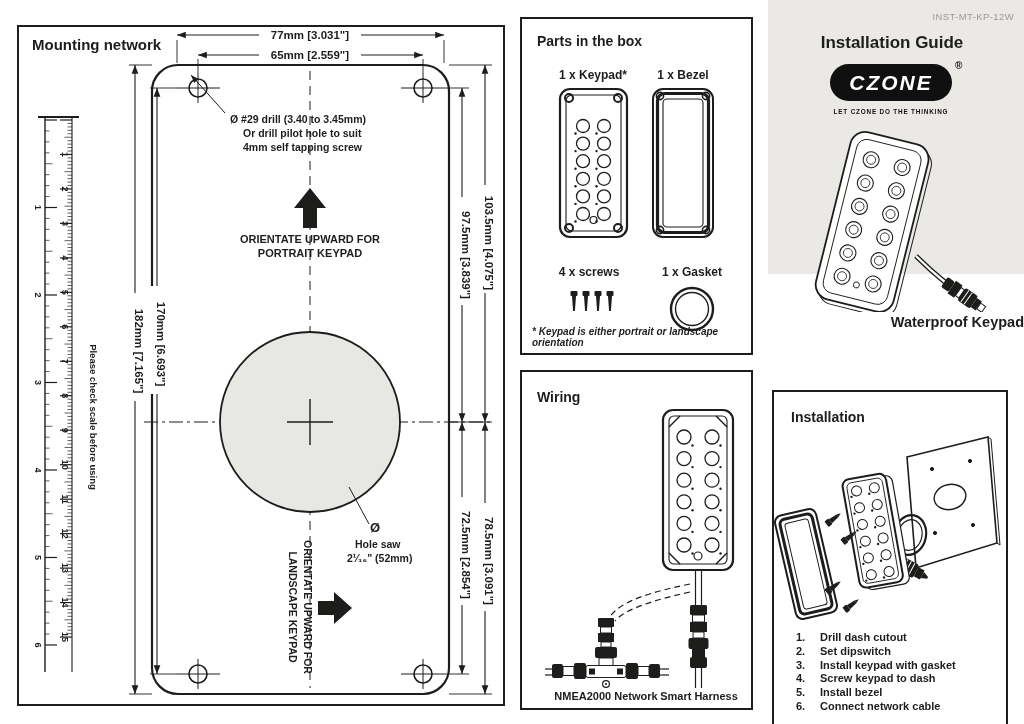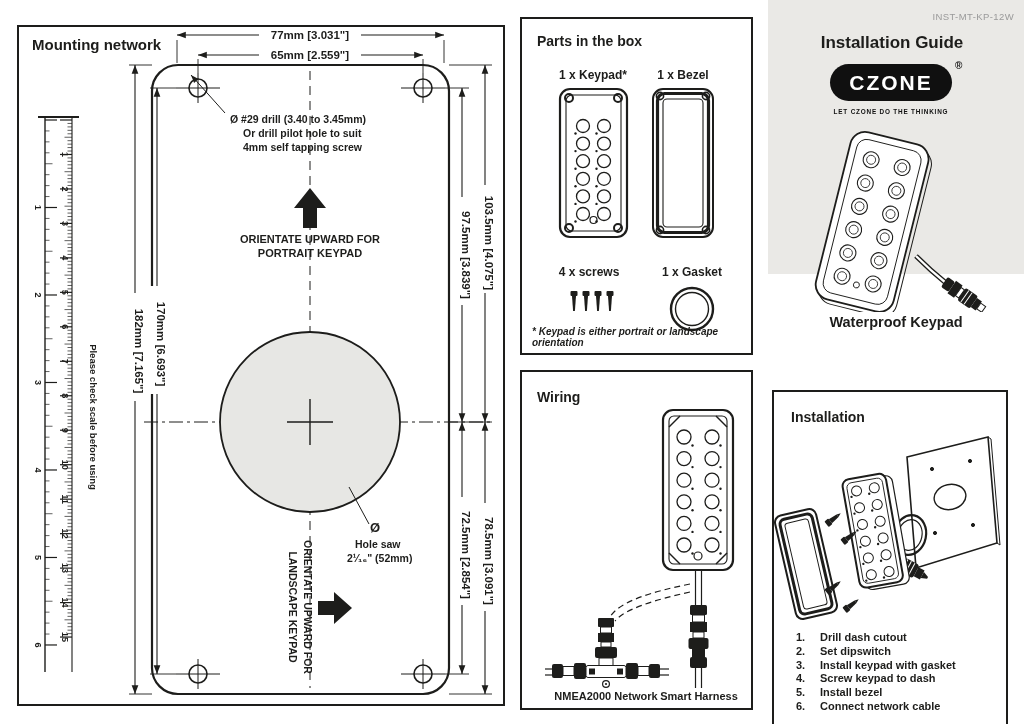--- a/index.html
+++ b/index.html
@@ -8,24 +8,24 @@
   .ptitle{position:absolute;font-weight:bold;color:#1d1d1b;white-space:nowrap}
   svg{display:block}
   svg text{fill:#1d1d1b;font-family:"Liberation Sans",sans-serif}
   .mounting{left:17px;top:25px;width:488px;height:681px}
   .parts{left:520px;top:17px;width:233px;height:338px}
   .wiring{left:520px;top:370px;width:233px;height:340px}
   .install{left:772px;top:390px;width:236px;height:340px}
   .cover{position:absolute;left:768px;top:0;width:256px;height:274px;background:#eae9e6}
   .doccode{position:absolute;top:11px;right:10px;font-size:9.5px;color:#9a9a9a;letter-spacing:.4px}
   .cover-title{position:absolute;top:33px;left:0;width:248px;text-align:center;font-size:17px;font-weight:bold}
-  .logo-pill{position:absolute;left:62px;top:64px;width:122px;height:37px;background:#101010;border-radius:19px;display:flex;align-items:center;justify-content:center;color:#fff;font-size:21px;font-weight:bold;letter-spacing:2px}
+  .logo-pill{position:absolute;left:62px;top:64px;width:122px;height:37px;background:#101010;border-radius:19px;display:flex;align-items:center;justify-content:center;color:#fff;font-size:21px;font-weight:bold;font-style:italic;letter-spacing:2px}
   .reg{position:absolute;left:187px;top:60px;font-size:10px;color:#101010;font-weight:bold}
   .tagline{position:absolute;left:54px;top:108px;width:138px;text-align:center;font-size:6.4px;font-weight:bold;letter-spacing:.8px;color:#101010}
-  .product{position:absolute;top:314px;left:0;width:256px;text-align:center;font-size:14.5px;font-weight:bold}
+  .product{position:absolute;top:314px;left:0;width:256px;text-align:right;font-size:14.5px;font-weight:bold}
   .footnote{position:absolute;left:10px;bottom:5px;font-size:10px;font-style:italic;font-weight:bold;color:#1d1d1b}
   .steps{position:absolute;left:22px;top:239px;font-size:11px;font-weight:bold;line-height:13.8px;color:#1d1d1b}
   .step{display:flex}
   .step .num{width:24px}
 </style>
 </head>
 <body>
 
 <div class="page">
 

